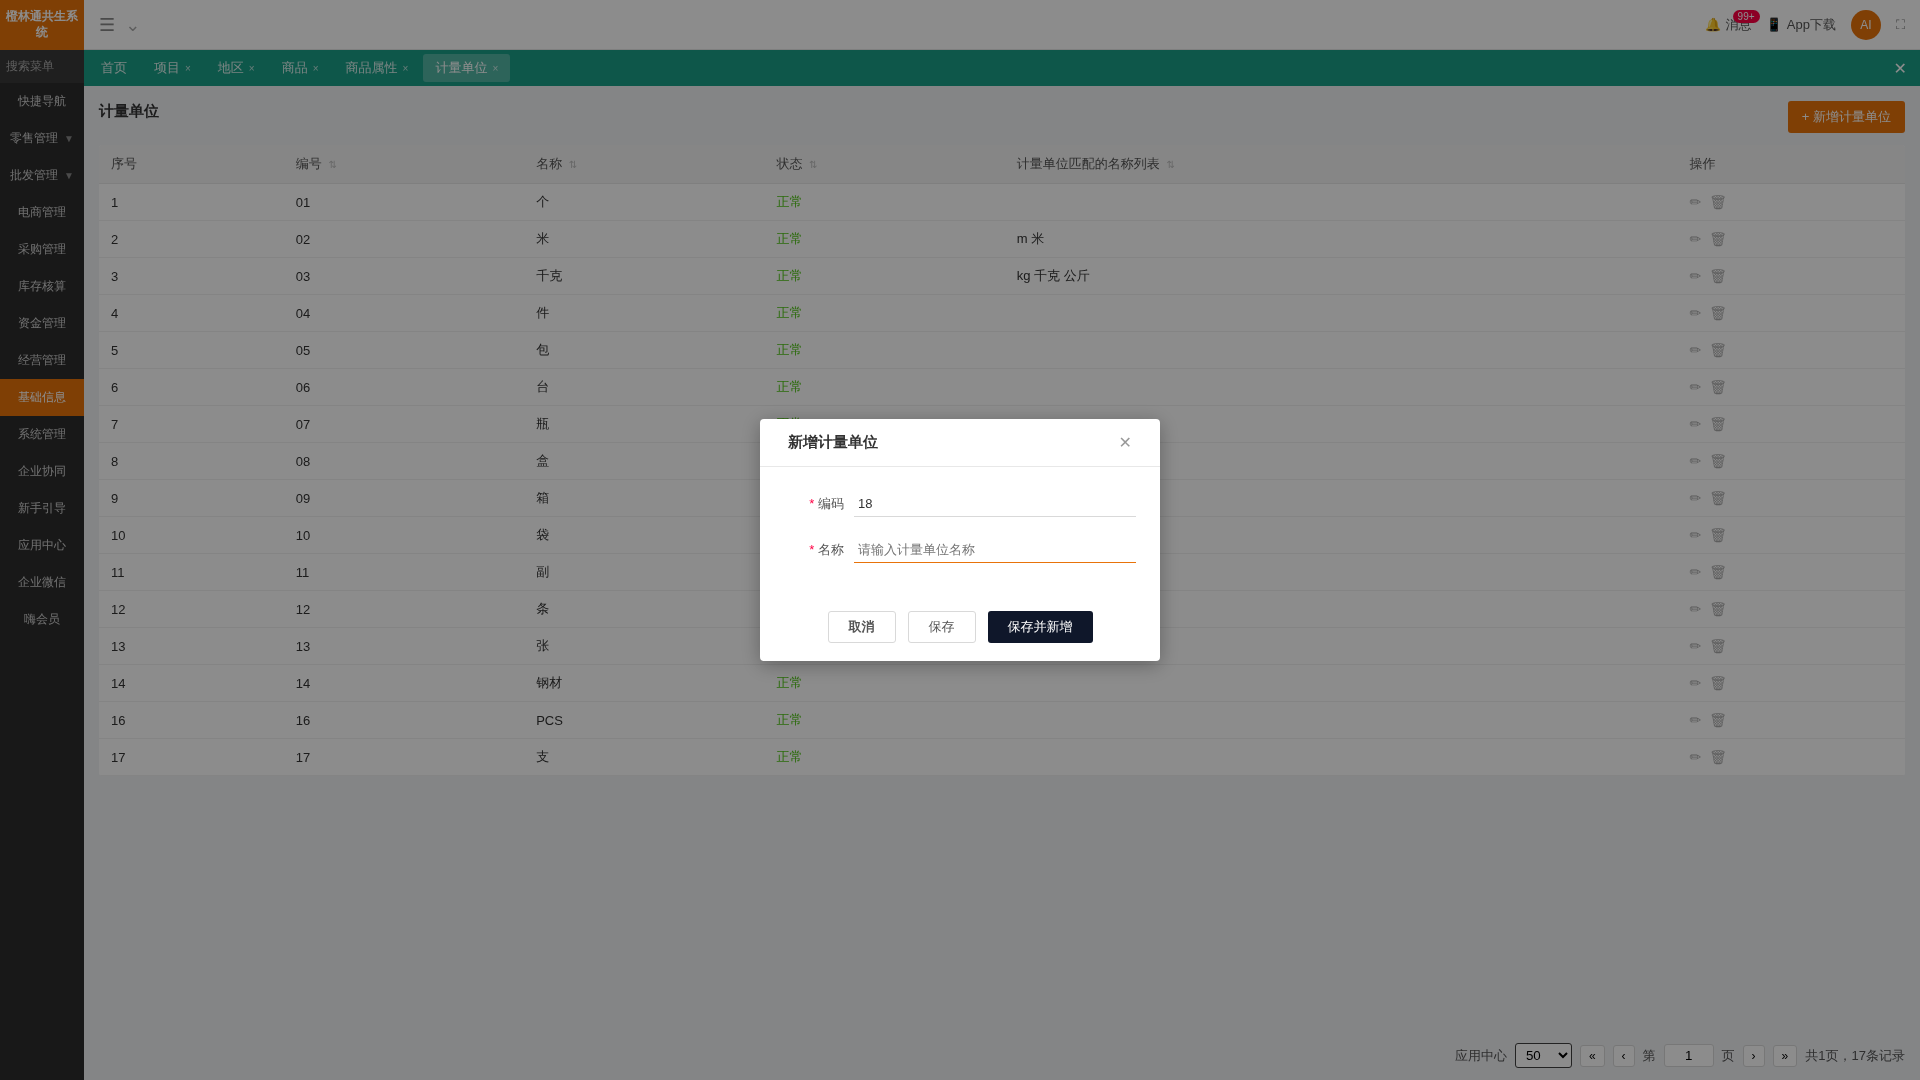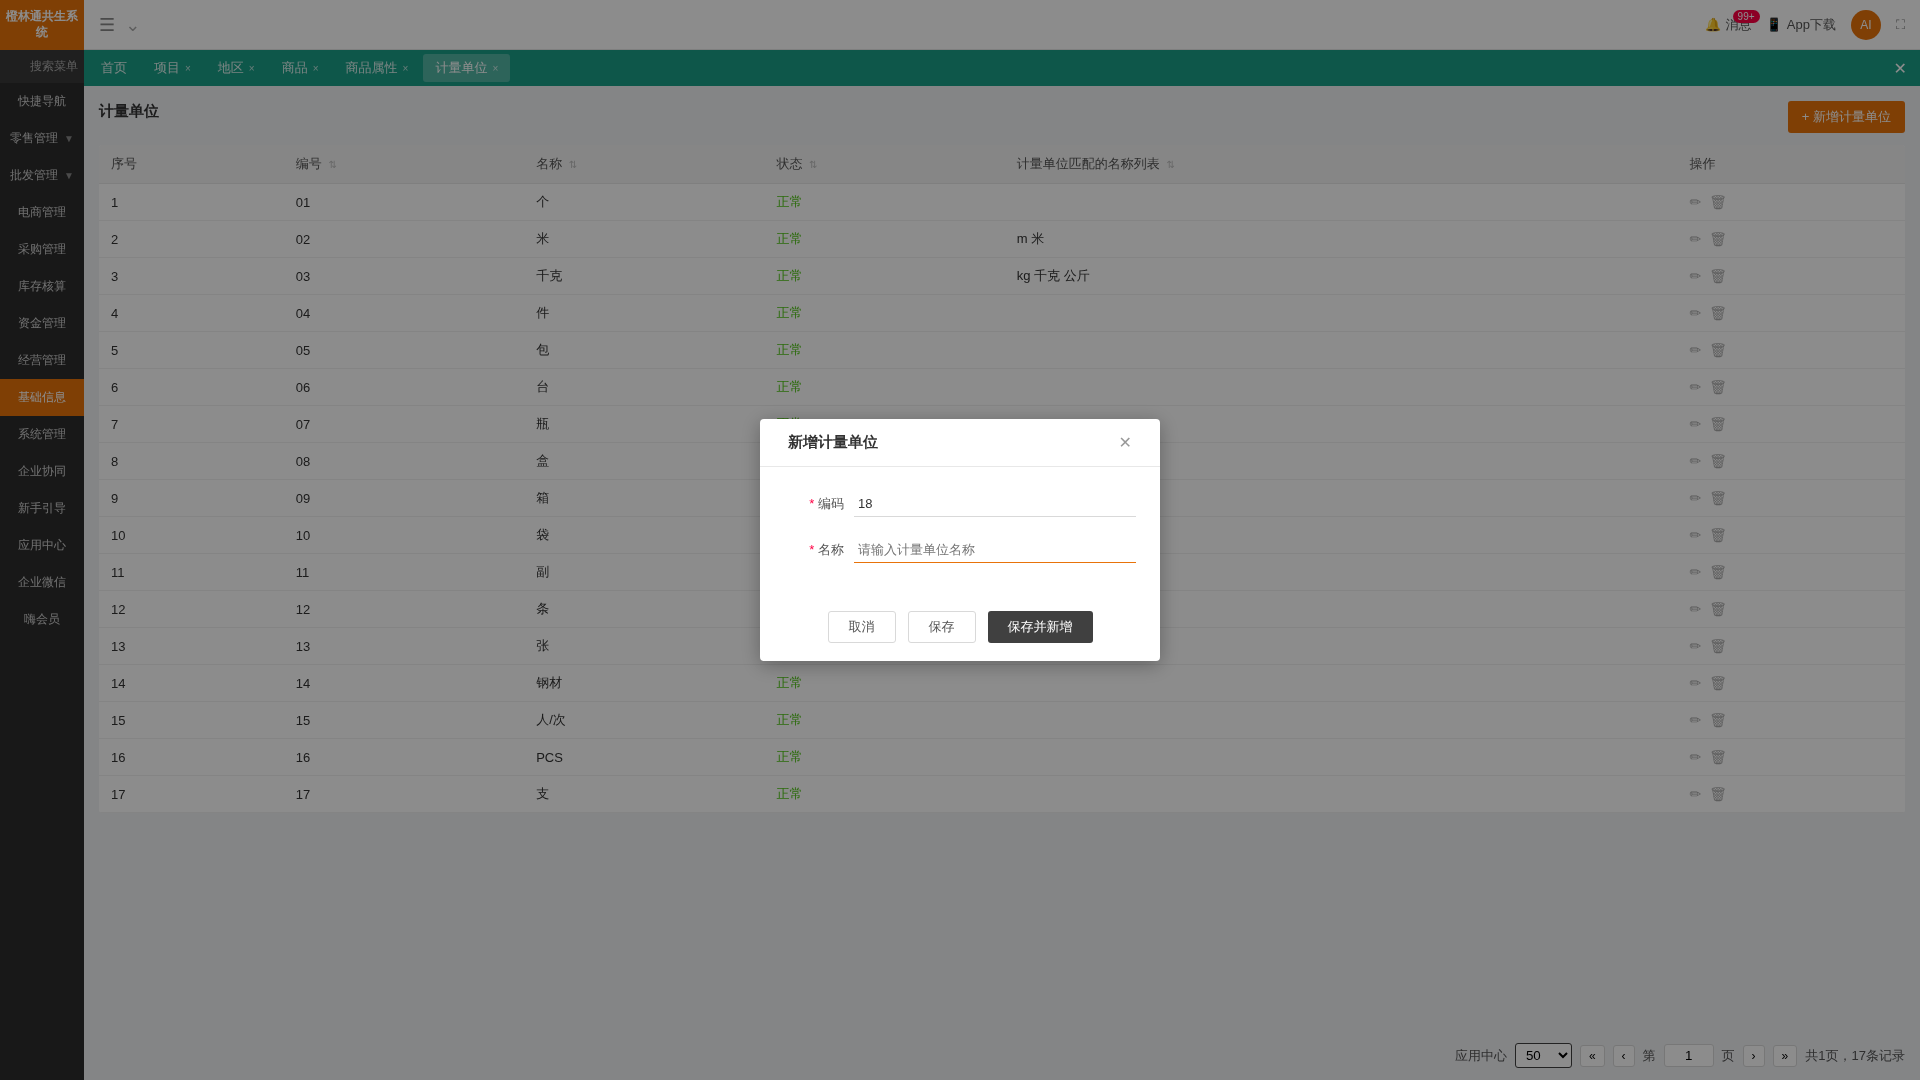--- a/index.html
+++ b/index.html
@@ -2,21 +2,21 @@
 <html><head>
   <meta charset="utf-8">
   <style>
     * { box-sizing: border-box; margin: 0; padding: 0; }
     body { font-family: "Microsoft YaHei", SimHei, sans-serif; font-size: 13px; background: #f0f2f5; color: #333; display: flex; height: 1080px; width: 1920px; overflow: hidden; }
 
     
     .sidebar { width: 84px; background: #2d2d2d; display: flex; flex-direction: column; color: #ccc; flex-shrink: 0; }
     .sidebar-logo { background: #e8730a; height: 50px; display: flex; align-items: center; justify-content: center; padding: 5px; }
     .sidebar-logo-text { color: white; font-size: 12px; font-weight: bold; text-align: center; line-height: 1.3; }
-    .sidebar-search { background: #3a3a3a; padding: 8px 6px; font-size: 12px; color: #aaa; text-align: right; cursor: pointer; }
+    .sidebar-search { background: #3a3a3a; padding: 8px 6px; font-size: 12px; color: #aaa; text-align: left; cursor: pointer; }
     .sidebar-nav-item { padding: 10px 6px; text-align: center; font-size: 12px; color: #ccc; cursor: pointer; }
     .sidebar-nav-item.active { background: #e8730a; color: white; }
     .sidebar-nav-group { padding: 8px 6px; text-align: center; font-size: 12px; color: #ccc; cursor: pointer; display: flex; align-items: center; justify-content: space-between; padding: 10px 10px; }
     .sidebar-nav-group .arrow { font-size: 10px; color: #888; }
 
     
     .main-area { flex: 1; display: flex; flex-direction: column; overflow: hidden; }
 
     
     .topbar { height: 50px; background: #fff; display: flex; align-items: center; justify-content: space-between; padding: 0 15px; border-bottom: 1px solid #e8e8e8; flex-shrink: 0; }
@@ -65,23 +65,23 @@
     .modal { background: white; border-radius: 4px; width: 400px; box-shadow: 0 4px 20px rgba(0,0,0,0.3); }
     .modal-header { padding: 14px 28px; border-bottom: 1px solid #e8e8e8; display: flex; align-items: center; justify-content: space-between; }
     .modal-title { font-size: 15px; font-weight: bold; color: #333; }
     .modal-close { cursor: pointer; color: #999; font-size: 16px; }
     .modal-body { padding: 24px 24px 16px; }
     .form-row { display: flex; align-items: center; margin-bottom: 20px; }
     .form-label { width: 60px; text-align: right; font-size: 13px; color: #555; margin-right: 10px; flex-shrink: 0; }
     .form-input { flex: 1; border: none; border-bottom: 1px solid #d9d9d9; padding: 5px 4px; font-size: 13px; outline: none; color: #333; }
     .form-input.active-border { border-bottom-color: #e8730a; }
     .modal-footer { padding: 12px 18px 18px; display: flex; justify-content: center; gap: 12px; }
-    .btn-cancel { border: 1px solid #d9d9d9; background: white; color: #555; padding: 6px 20px; border-radius: 3px; cursor: pointer; font-size: 13px; }
+    .btn-cancel { border: 1px solid #d9d9d9; background: white; color: #555; padding: 6px 20px; border-radius: 3px; cursor: pointer; font-size: 13px; font-weight: bold; }
     .btn-save { border: 1px solid #d9d9d9; background: white; color: #555; padding: 6px 20px; border-radius: 3px; cursor: pointer; font-size: 13px; }
-    .btn-save-add { background: #404040; color: white; border: none; padding: 6px 20px; border-radius: 3px; cursor: pointer; font-size: 13px; }
+    .btn-save-add { background: #0f172a; color: white; border: none; padding: 6px 20px; border-radius: 3px; cursor: pointer; font-size: 13px; }
   </style>
 </head>
 <body>
 
 <div class="sidebar">
   <div class="sidebar-logo">
     <div class="sidebar-logo-text">橙林通共生系统</div>
   </div>
   <div class="sidebar-search">搜索菜单</div>
   <div class="sidebar-nav-item">快捷导航</div>
@@ -351,33 +351,20 @@
       <td class="status-normal">正常</td>
       <td></td>
       <td>
         <div class="action-icons">
           <span class="action-icon">✏</span>
           <span class="action-icon">🗑</span>
         </div>
       </td>
     </tr>
             <tr>
-      <td>15</td>
-      <td>15</td>
-      <td>人/次</td>
-      <td class="status-normal">正常</td>
-      <td></td>
-      <td>
-        <div class="action-icons">
-          <span class="action-icon">✏</span>
-          <span class="action-icon">🗑</span>
-        </div>
-      </td>
-    </tr>
-            <tr>
       <td>16</td>
       <td>16</td>
       <td>PCS</td>
       <td class="status-normal">正常</td>
       <td></td>
       <td>
         <div class="action-icons">
           <span class="action-icon">✏</span>
           <span class="action-icon">🗑</span>
         </div>

